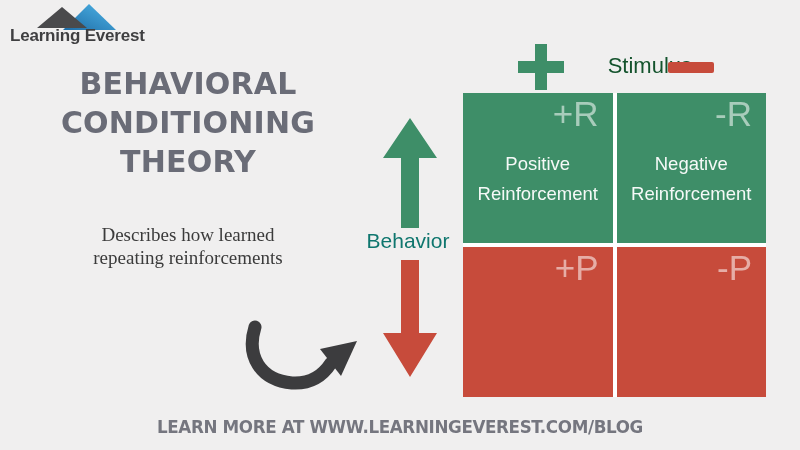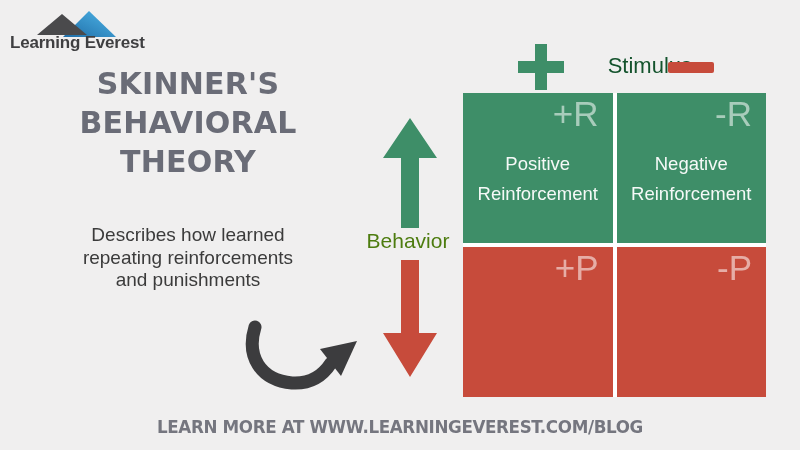--- a/index.html
+++ b/index.html
@@ -3,51 +3,51 @@
 <meta charset="utf-8">
 <style>
   html,body { margin:0; padding:0; }
   .slide {
     position:relative; width:800px; height:450px;
     background:#F0EFEF; overflow:hidden;
     font-family:"Liberation Sans", sans-serif;
   }
 
   
-  .logo { position:absolute; left:10px; top:7px; width:150px; height:48px; }
+  .logo { position:absolute; left:10px; top:0; width:150px; height:48px; }
   .logo-mountains { position:absolute; left:25px; top:1px; }
   .logo-text {
     position:absolute; left:0; top:26px; width:150px;
     font-family:"Liberation Sans", sans-serif; font-weight:bold;
     font-size:17px; letter-spacing:-0.2px; color:#3F3F41; white-space:nowrap;
   }
 
   
   .title {
     position:absolute; left:38px; top:64px; width:300px; margin:0;
     text-align:center; font-family:"DejaVu Sans", sans-serif;
     font-weight:800; font-size:30px; line-height:39px;
     letter-spacing:0.2px; color:#6A6C77;
   }
   .title span { display:block; }
   .desc {
     position:absolute; left:38px; top:224px; width:300px; margin:0;
-    text-align:center; font-size:19px; line-height:22.5px; color:#3B3B3B;
+    text-align:center; font-size:19px; line-height:22.5px; color:#3B3B3B;font-family:Liberation Serif, serif;
   }
   .desc span { display:block; }
 
   
   .curved-arrow { position:absolute; left:236px; top:314px; }
 
   
   .up-arrow   { position:absolute; left:383px; top:118px; }
   .down-arrow { position:absolute; left:383px; top:260px; }
   .behavior-label {
     position:absolute; left:355px; top:229px; width:106px;
-    text-align:center; font-size:21px; color:#4d7c0f;
+    text-align:center; font-size:21px; color:#0f766e;
   }
 
   
   .plus-icon { position:absolute; left:518px; top:44px; }
   .stimulus-label {
     position:absolute; left:580px; top:53px; width:112px;
     text-align:right; font-size:22px; color:#14532d;
   }
   .minus-icon {
     position:absolute; left:668px; top:62px; width:46px; height:11px;
@@ -95,28 +95,27 @@
           <stop offset="1" stop-color="#4FB6E9"></stop>
         </linearGradient>
       </defs>
       <polygon points="28,29 54,3 81,29" fill="url(#bluePeak)"></polygon>
       <polygon points="2,27 27,6 52,27" fill="#4A4A4C"></polygon>
     </svg>
     <div class="logo-text">Learning Everest</div>
   </div>
 
   <h1 class="title">
-    <span>SKINNER'S</span>
     <span>BEHAVIORAL</span>
+    <span>CONDITIONING</span>
     <span>THEORY</span>
   </h1>
   <p class="desc">
     <span>Describes how learned</span>
     <span>repeating reinforcements</span>
-    <span>and punishments</span>
   </p>
 
   <svg class="curved-arrow" width="132" height="94" viewBox="0 0 132 94">
     <path d="M 19,13 C 10,42 24,66 56,69 C 73,70 86,63 95,49" fill="none" stroke="#3C3C3E" stroke-width="13" stroke-linecap="round"></path>
     <polygon points="121,27 105,62 84,35" fill="#3C3C3E"></polygon>
   </svg>
 
   <svg class="up-arrow" width="54" height="110" viewBox="0 0 54 110">
     <polygon points="27,0 54,40 36,40 36,110 18,110 18,40 0,40" fill="#3E8E68"></polygon>
   </svg>

